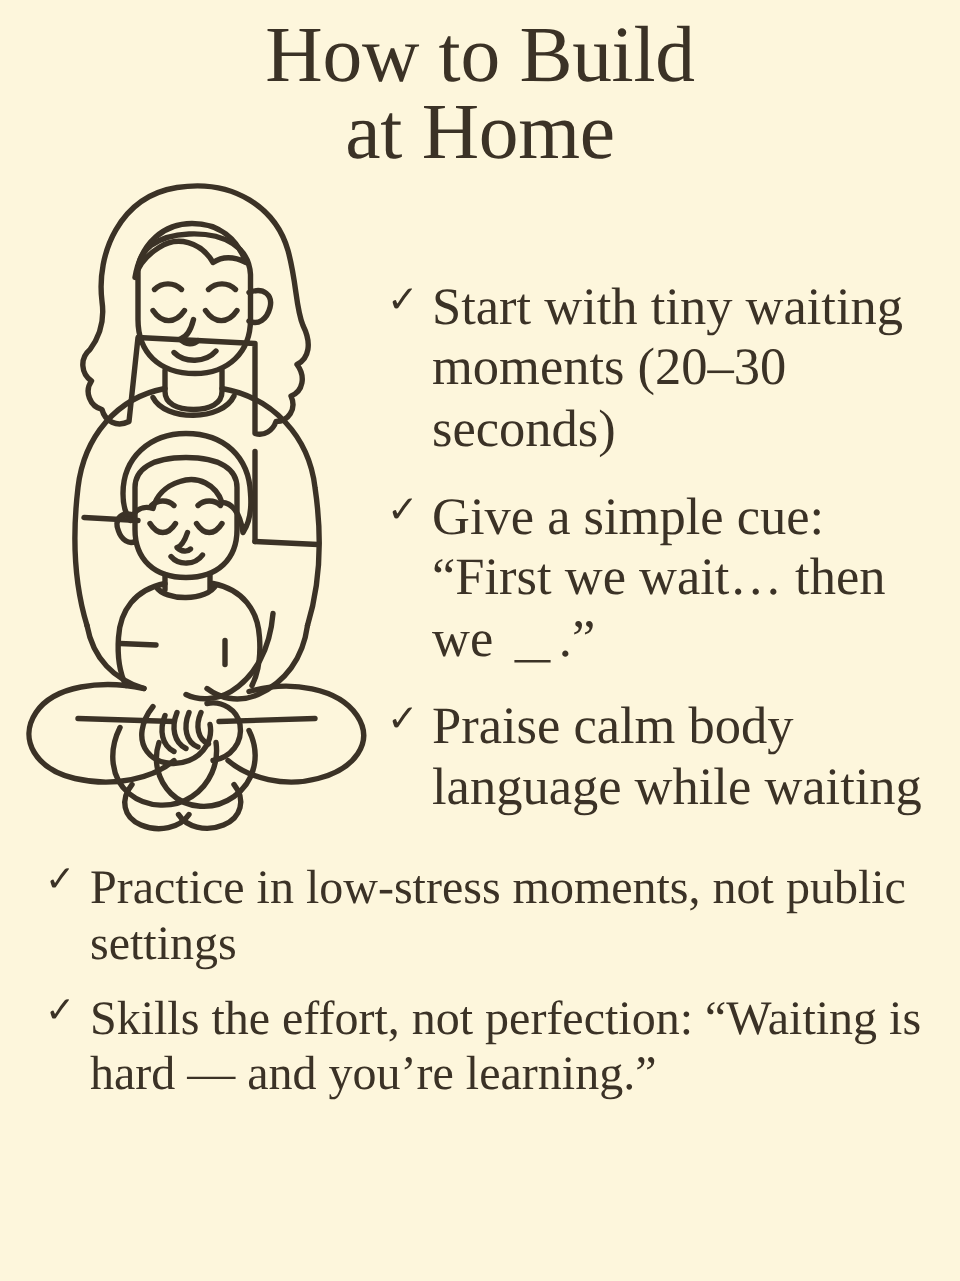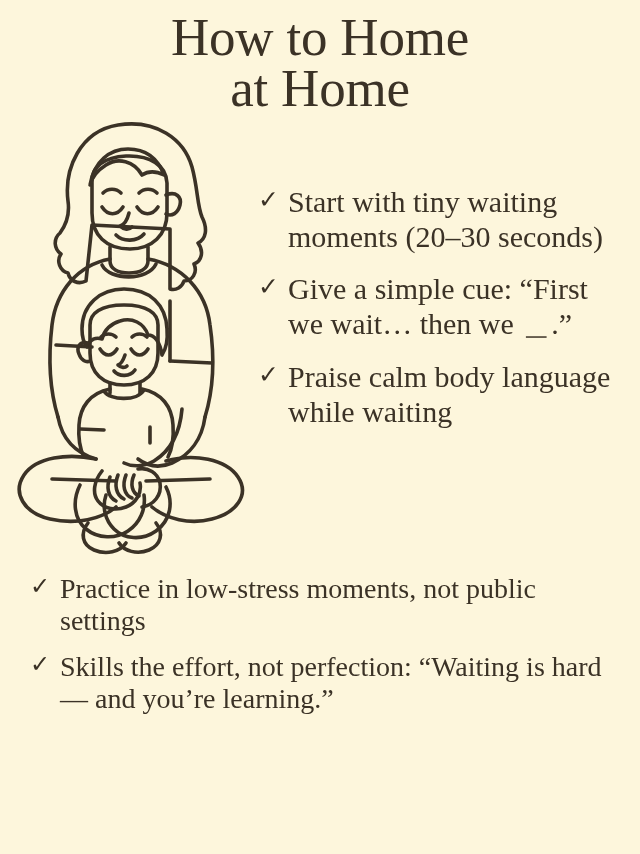--- a/index.html
+++ b/index.html
@@ -67,46 +67,46 @@
   .check {
     flex: 0 0 auto;
     font-size: 25px;
     line-height: 1.16;
     width: 30px;
     color: #3B3226;
     font-family: "DejaVu Sans", sans-serif;
     font-weight: 700;
   }
   .btext {
-    font-size: 30px;
+    font-size: 35px;
     line-height: 1.16;
     color: #3B3226;
     flex: 1 1 auto;
   }
 
   
   .bottom {
     padding: 0 18px 0 30px;
     margin-top: 16px;
   }
   .bottom .bullet { margin-bottom: 14px; }
   .bottom .check {
     width: 30px;
     font-size: 24px;
   }
   .bottom .btext {
-    font-size: 28px;
+    font-size: 32px;
     line-height: 1.15;
   }
 </style>
 </head>
 <body>
 
 <div class="title">
-  <div class="title-line">How to Home</div>
+  <div class="title-line">How to Build</div>
   <div class="title-line">at Home</div>
 </div>
 
 <div class="middle">
 
   <div class="art-col">
     <svg viewBox="0 0 252 450" fill="none" stroke="#3B3226" stroke-width="3.6" stroke-linecap="round" stroke-linejoin="round">
 
       <path d="M62 92 C58 60 74 22 112 16 C150 10 178 30 186 58
                C192 80 191 96 196 108 C202 120 200 130 192 134

